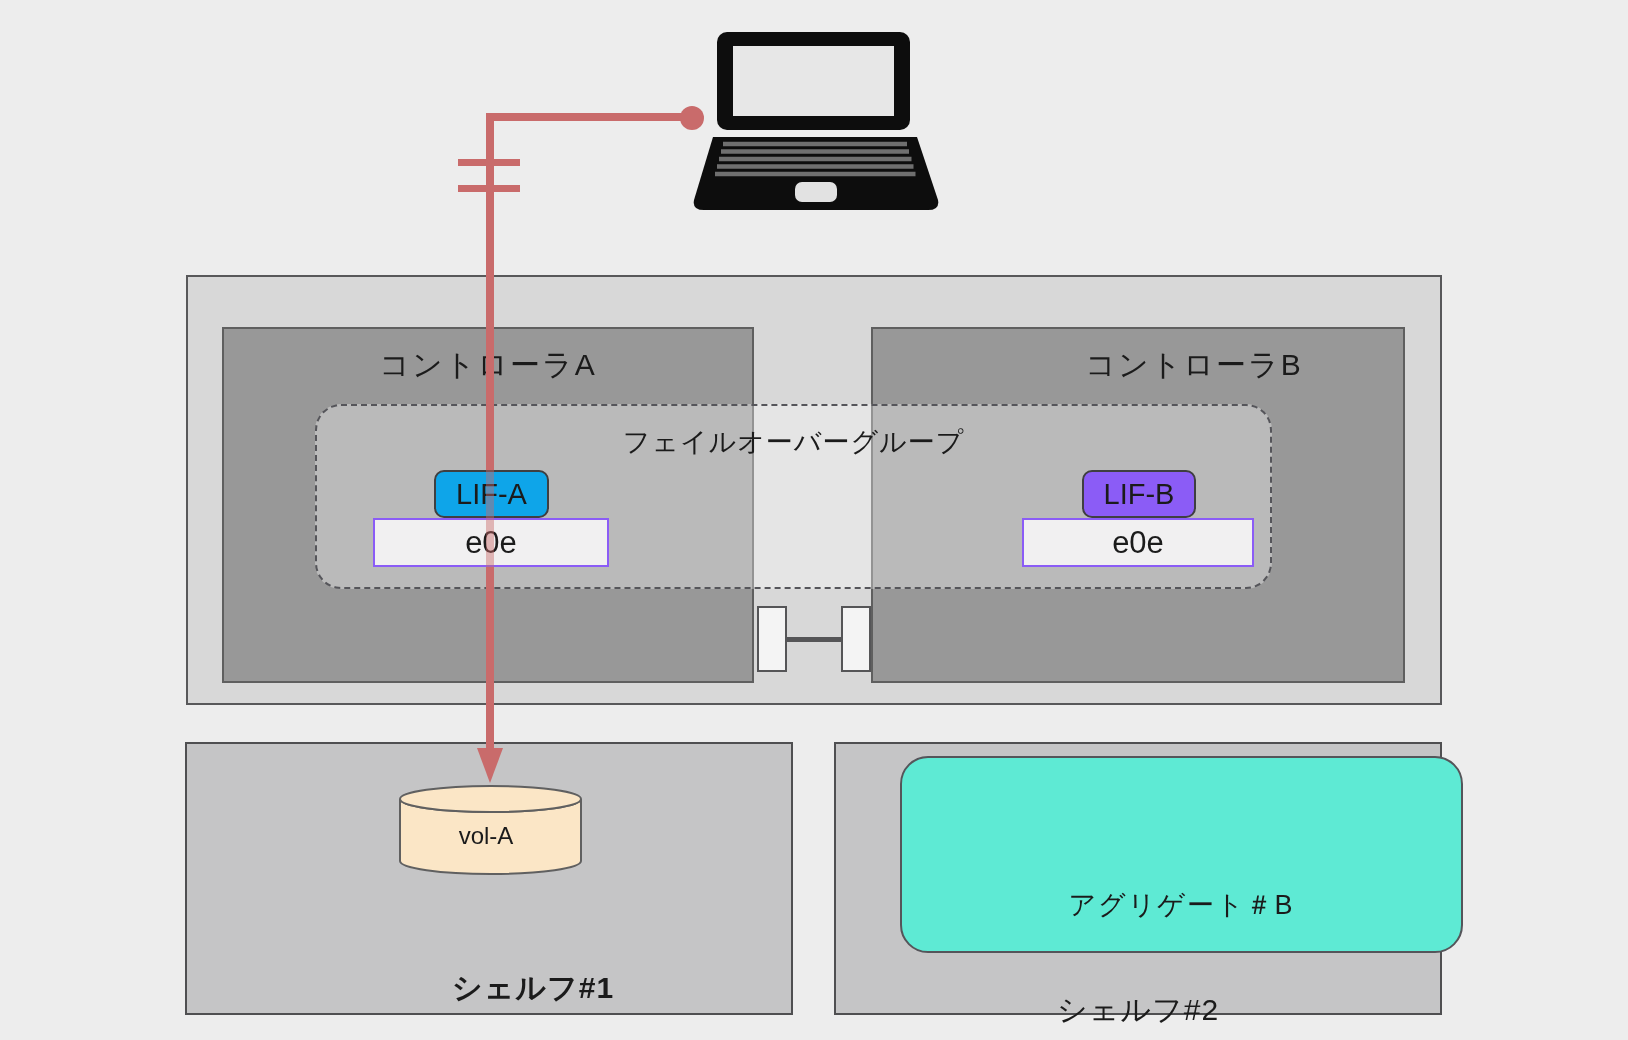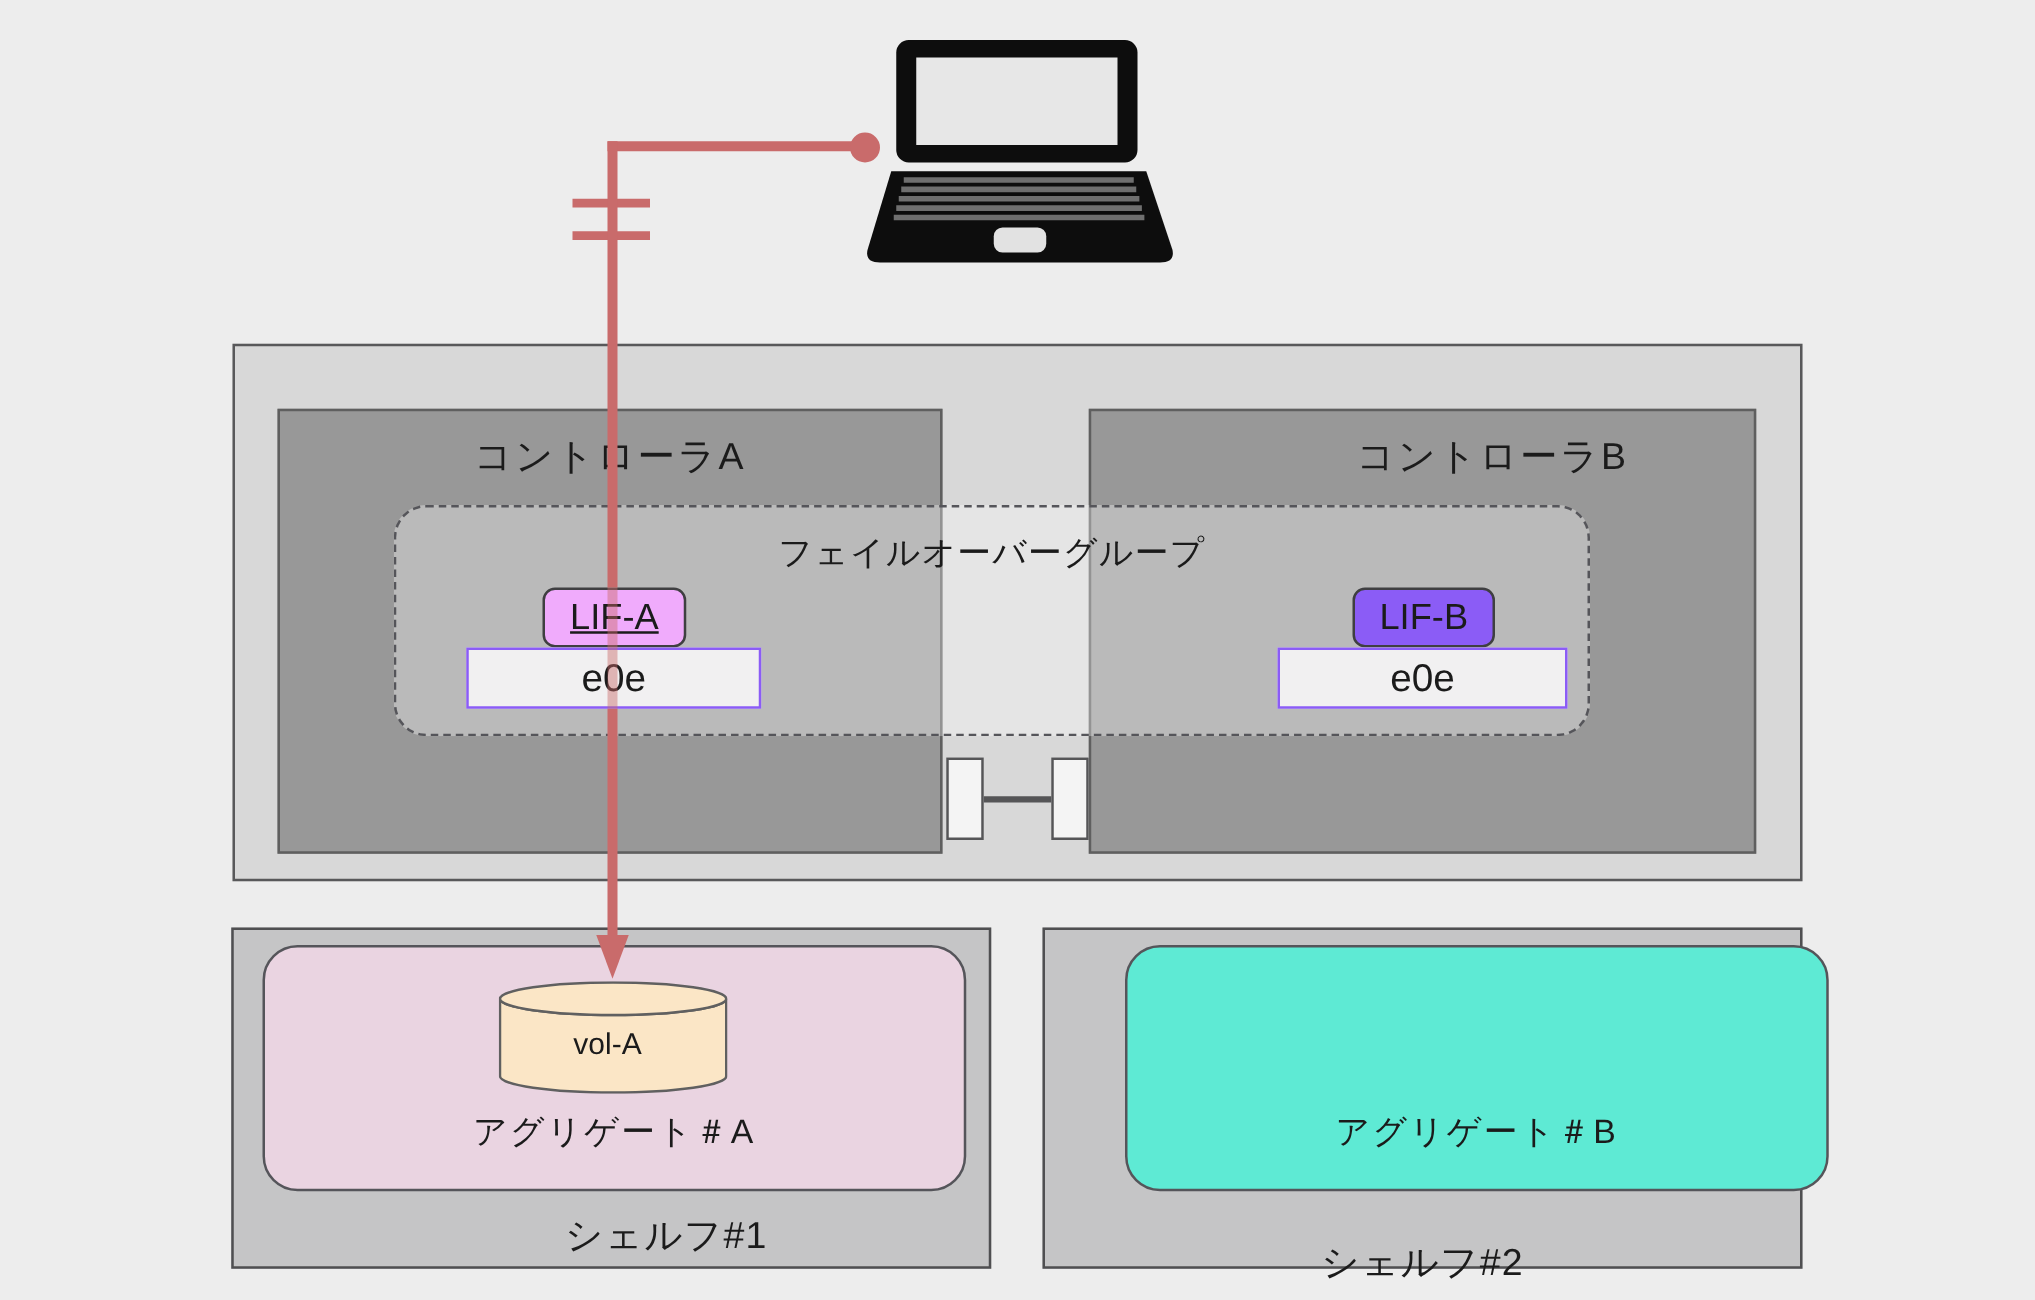--- a/index.html
+++ b/index.html
@@ -19,39 +19,39 @@
   .controller-label{top:345px;font-size:30px;letter-spacing:2px;}
 
   
   .failover{left:315px;top:404px;width:957px;height:185px;background:rgba(255,255,255,0.33);
     border:2px dashed #55555A;border-radius:26px;}
   .failover-label{top:424px;left:315px;width:957px;font-size:27px;letter-spacing:1px;text-align:center;}
 
   
   .lif{top:470px;height:48px;border:2px solid #3F3F41;border-radius:10px;
     display:flex;align-items:center;justify-content:center;font-size:29px;}
-  .lif.a{left:434px;width:115px;background:#f0abfc;text-decoration:underline;}
+  .lif.a{left:434px;width:115px;background:#0ea5e9;}
   .lif.b{left:1082px;width:114px;background:#8b5cf6;}
   .port{top:518px;height:49px;background:#F1F0F1;border:2px solid #8b5cf6;
     display:flex;align-items:center;justify-content:center;font-size:31px;}
   .port.a{left:373px;width:236px;}
   .port.b{left:1022px;width:232px;}
 
   
   .icl-port{top:606px;width:30px;height:66px;background:#F4F4F4;border:2px solid #555557;}
   .icl-port.l{left:757px;}
   .icl-port.r{left:841px;}
   .icl-link{left:787px;top:637px;width:54px;height:5px;background:#555557;}
 
   
   .shelf{top:742px;width:608px;height:273px;background:#C5C5C6;border:2px solid #4F4F51;}
   .shelf.s1{left:185px;}
   .shelf.s2{left:834px;}
   .shelf-label{top:968px;font-size:30px;letter-spacing:1px;}
-  .shelf-label.s1{left:185px;width:696px;}
+  .shelf-label.s1{left:185px;width:696px;font-weight:bold;}
   .shelf-label.s2{left:834px;width:608px;margin-top:22px;}
   .aggregate{top:756px;width:563px;height:197px;border:2px solid #55555A;border-radius:28px;}
   .aggregate.a{left:210px;background:#EAD4E1;}
   .aggregate.b{left:900px;background:#5eead4;}
   .aggregate-label{bottom:28px;font-size:27px;letter-spacing:2px;}
 
   
   .volume{left:399px;top:785px;width:183px;height:90px;}
   .volume-label{left:399px;top:822px;width:174px;font-size:24px;}
 
@@ -99,23 +99,20 @@
   </div>
   <div class="abs port b">
     <span>e0e</span>
   </div>
 
   <div class="abs icl-port l"></div>
   <div class="abs icl-port r"></div>
   <div class="abs icl-link"></div>
 
   <div class="abs shelf s1"></div>
-  <div class="abs aggregate a">
-    <div class="lbl aggregate-label">アグリゲート＃A</div>
-  </div>
   <div class="abs volume">
     <svg width="183" height="90" viewBox="0 0 183 90">
       <path d="M1 14 L1 76 A90.5 13 0 0 0 182 76 L182 14 A90.5 13 0 0 1 1 14 Z" fill="#FBE6C6" stroke="#606060" stroke-width="2"></path>
       <ellipse cx="91.5" cy="14" rx="90.5" ry="13" fill="#FBE6C6" stroke="#606060" stroke-width="2"></ellipse>
     </svg>
   </div>
   <div class="lbl volume-label">vol-A</div>
   <div class="lbl shelf-label s1">シェルフ#1</div>
 
   <div class="abs shelf s2"></div>

